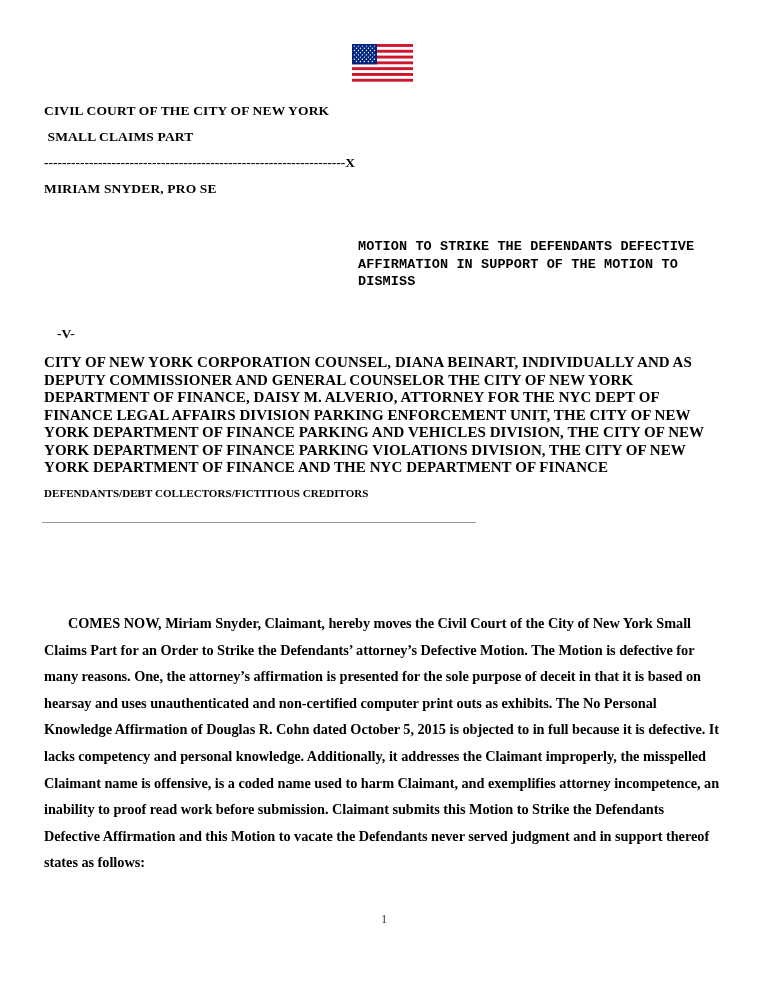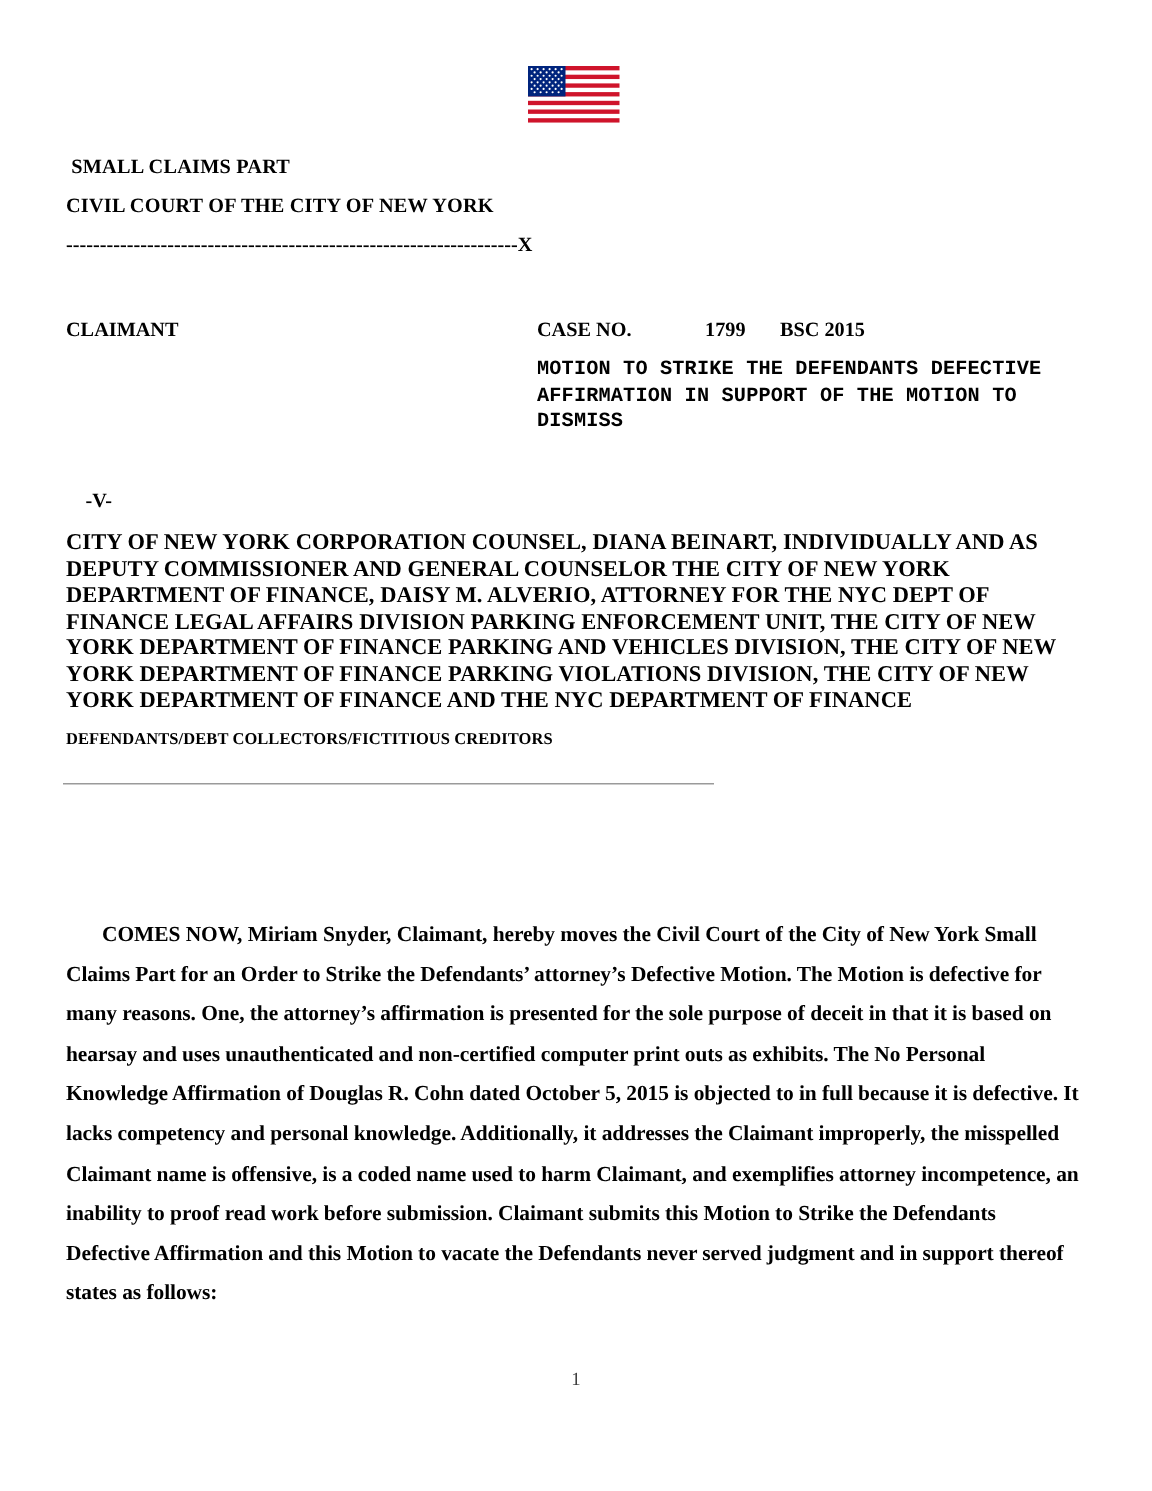--- a/index.html
+++ b/index.html
@@ -237,31 +237,26 @@
         <circle cx="5.4" cy="18.5" r="0.72"></circle>
           <circle cx="9.4" cy="18.5" r="0.72"></circle>
           <circle cx="13.4" cy="18.5" r="0.72"></circle>
           <circle cx="17.4" cy="18.5" r="0.72"></circle>
           <circle cx="21.4" cy="18.5" r="0.72"></circle>
       </g>
     </svg>
   </div>
 
   <div class="caption">
+    <div class="cap-line">CIVIL COURT OF THE CITY OF NEW YORK</div>
     <div class="cap-line"> SMALL CLAIMS PART</div>
-    <div class="cap-line">CIVIL COURT OF THE CITY OF NEW YORK</div>
     <div class="dashrow">-------------------------------------------------------------------X</div>
+    <div class="cap-line">MIRIAM SNYDER, PRO SE</div>
   </div>
 
-  <div class="claimant-row">
-    <span class="claimant-label">CLAIMANT</span>
-    <span class="case-no">CASE NO.</span>
-    <span class="case-num">1799</span>
-    <span class="case-suffix">BSC 2015</span>
-  </div>
 
   <div class="motion-title">MOTION TO STRIKE THE DEFENDANTS DEFECTIVE AFFIRMATION IN SUPPORT OF THE MOTION TO DISMISS</div>
 
   <div class="versus">-V-</div>
 
   <div class="defendants">CITY OF NEW YORK CORPORATION COUNSEL, DIANA BEINART, INDIVIDUALLY AND AS DEPUTY COMMISSIONER AND GENERAL COUNSELOR THE CITY OF NEW YORK DEPARTMENT OF FINANCE, DAISY M. ALVERIO, ATTORNEY FOR THE NYC DEPT OF FINANCE LEGAL AFFAIRS DIVISION PARKING ENFORCEMENT UNIT, THE CITY OF NEW YORK DEPARTMENT OF FINANCE PARKING AND VEHICLES DIVISION, THE CITY OF NEW YORK DEPARTMENT OF FINANCE PARKING VIOLATIONS DIVISION, THE CITY OF NEW YORK DEPARTMENT OF FINANCE AND THE NYC DEPARTMENT OF FINANCE</div>
   <div class="defendants-role">DEFENDANTS/DEBT COLLECTORS/FICTITIOUS CREDITORS</div>
 
   <div class="divider"></div>
 

